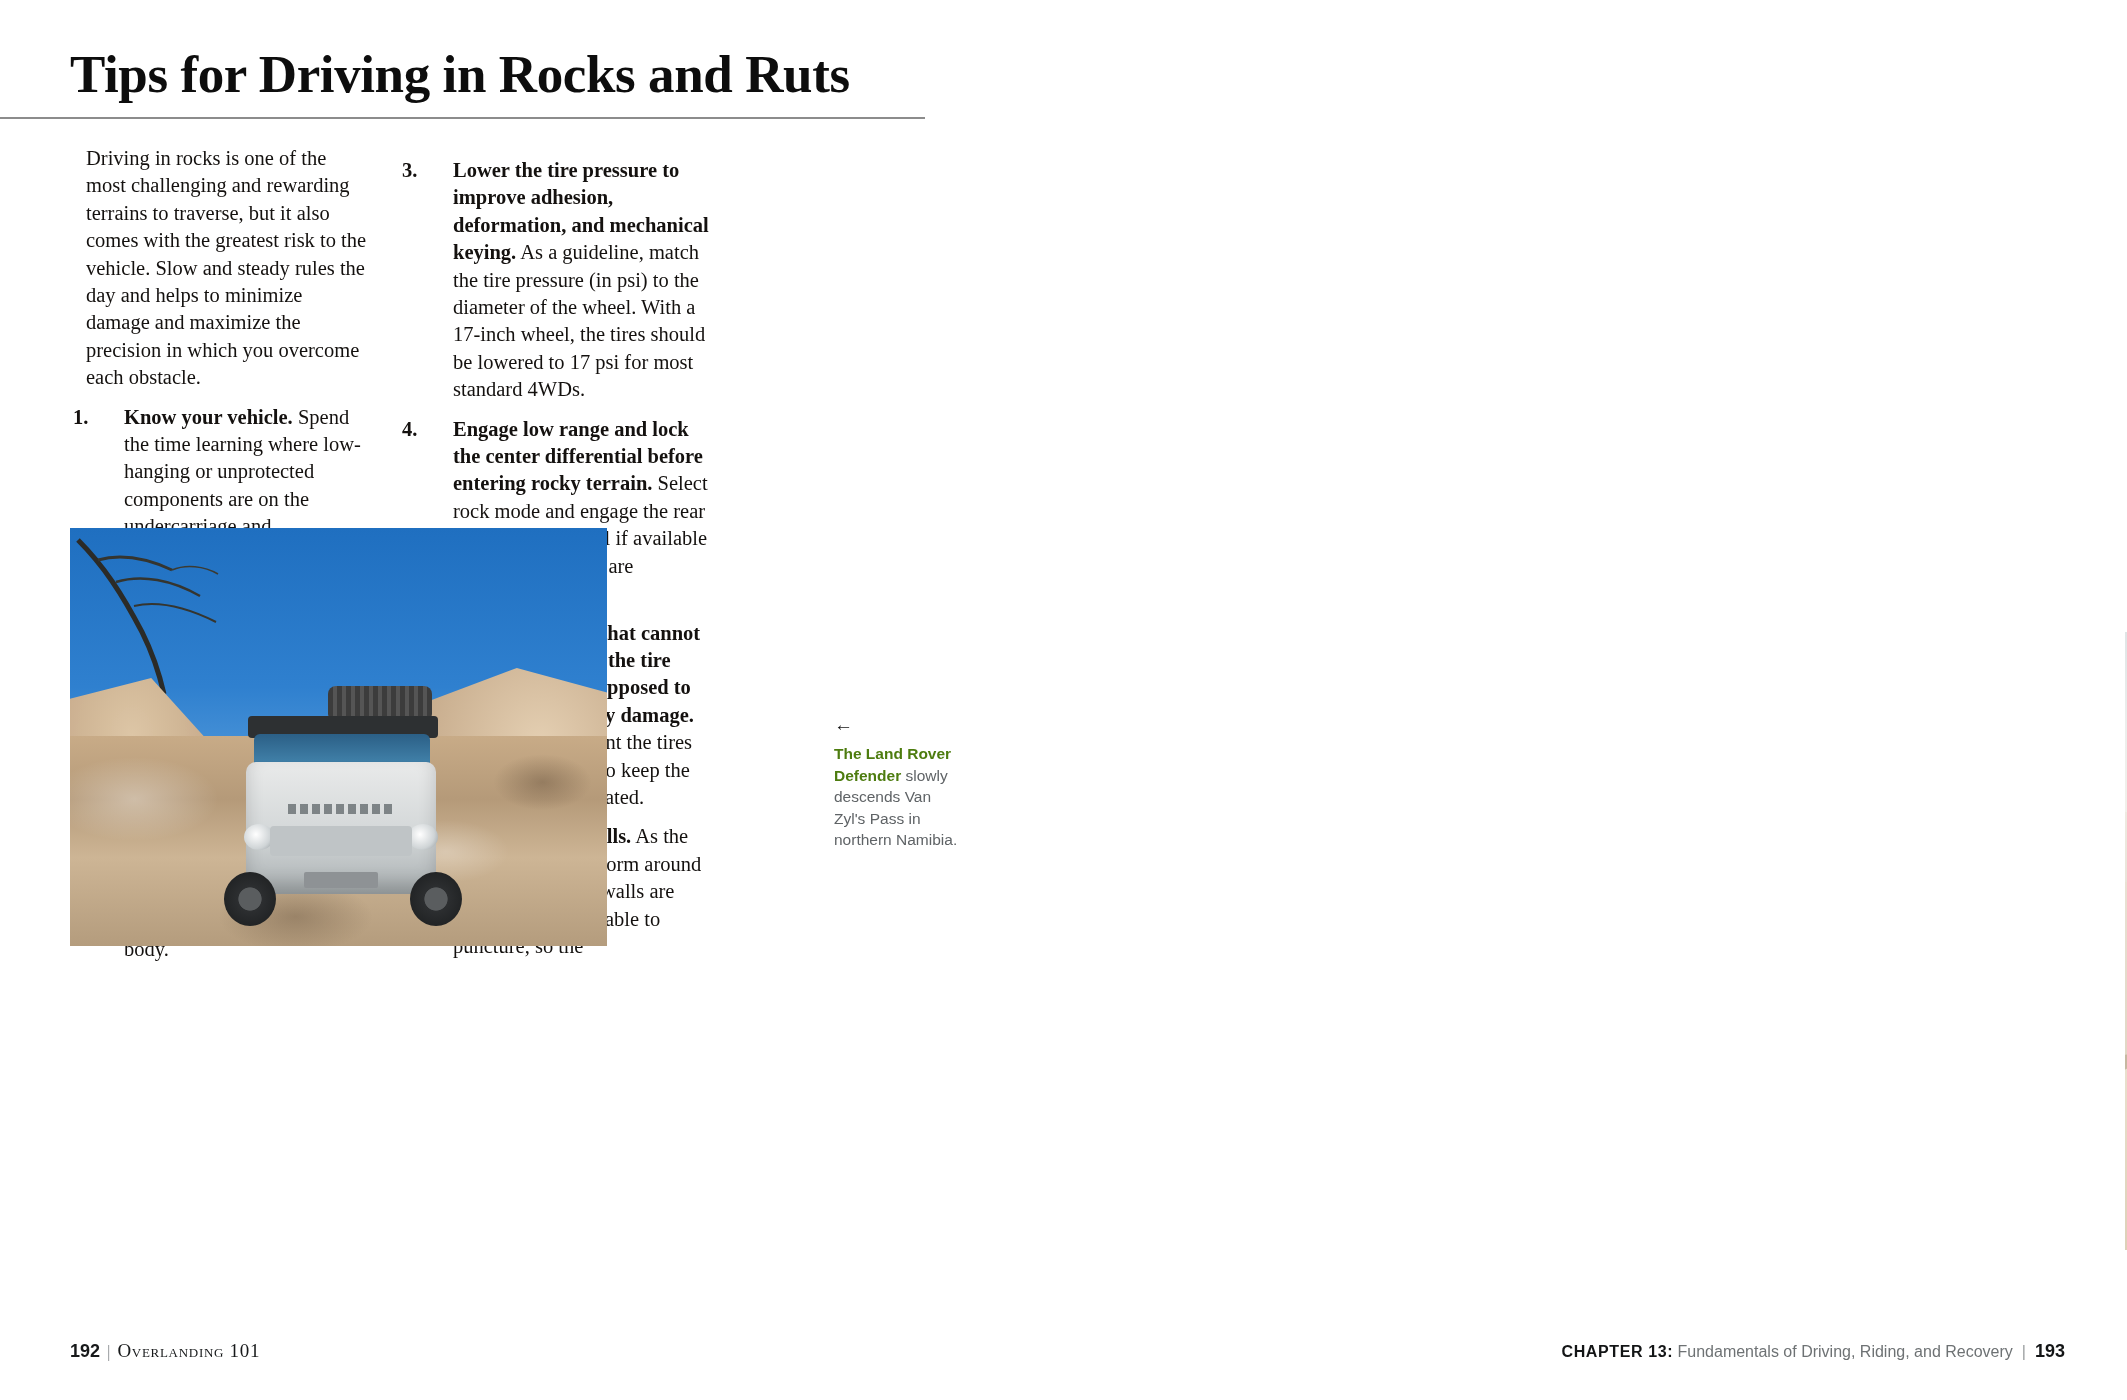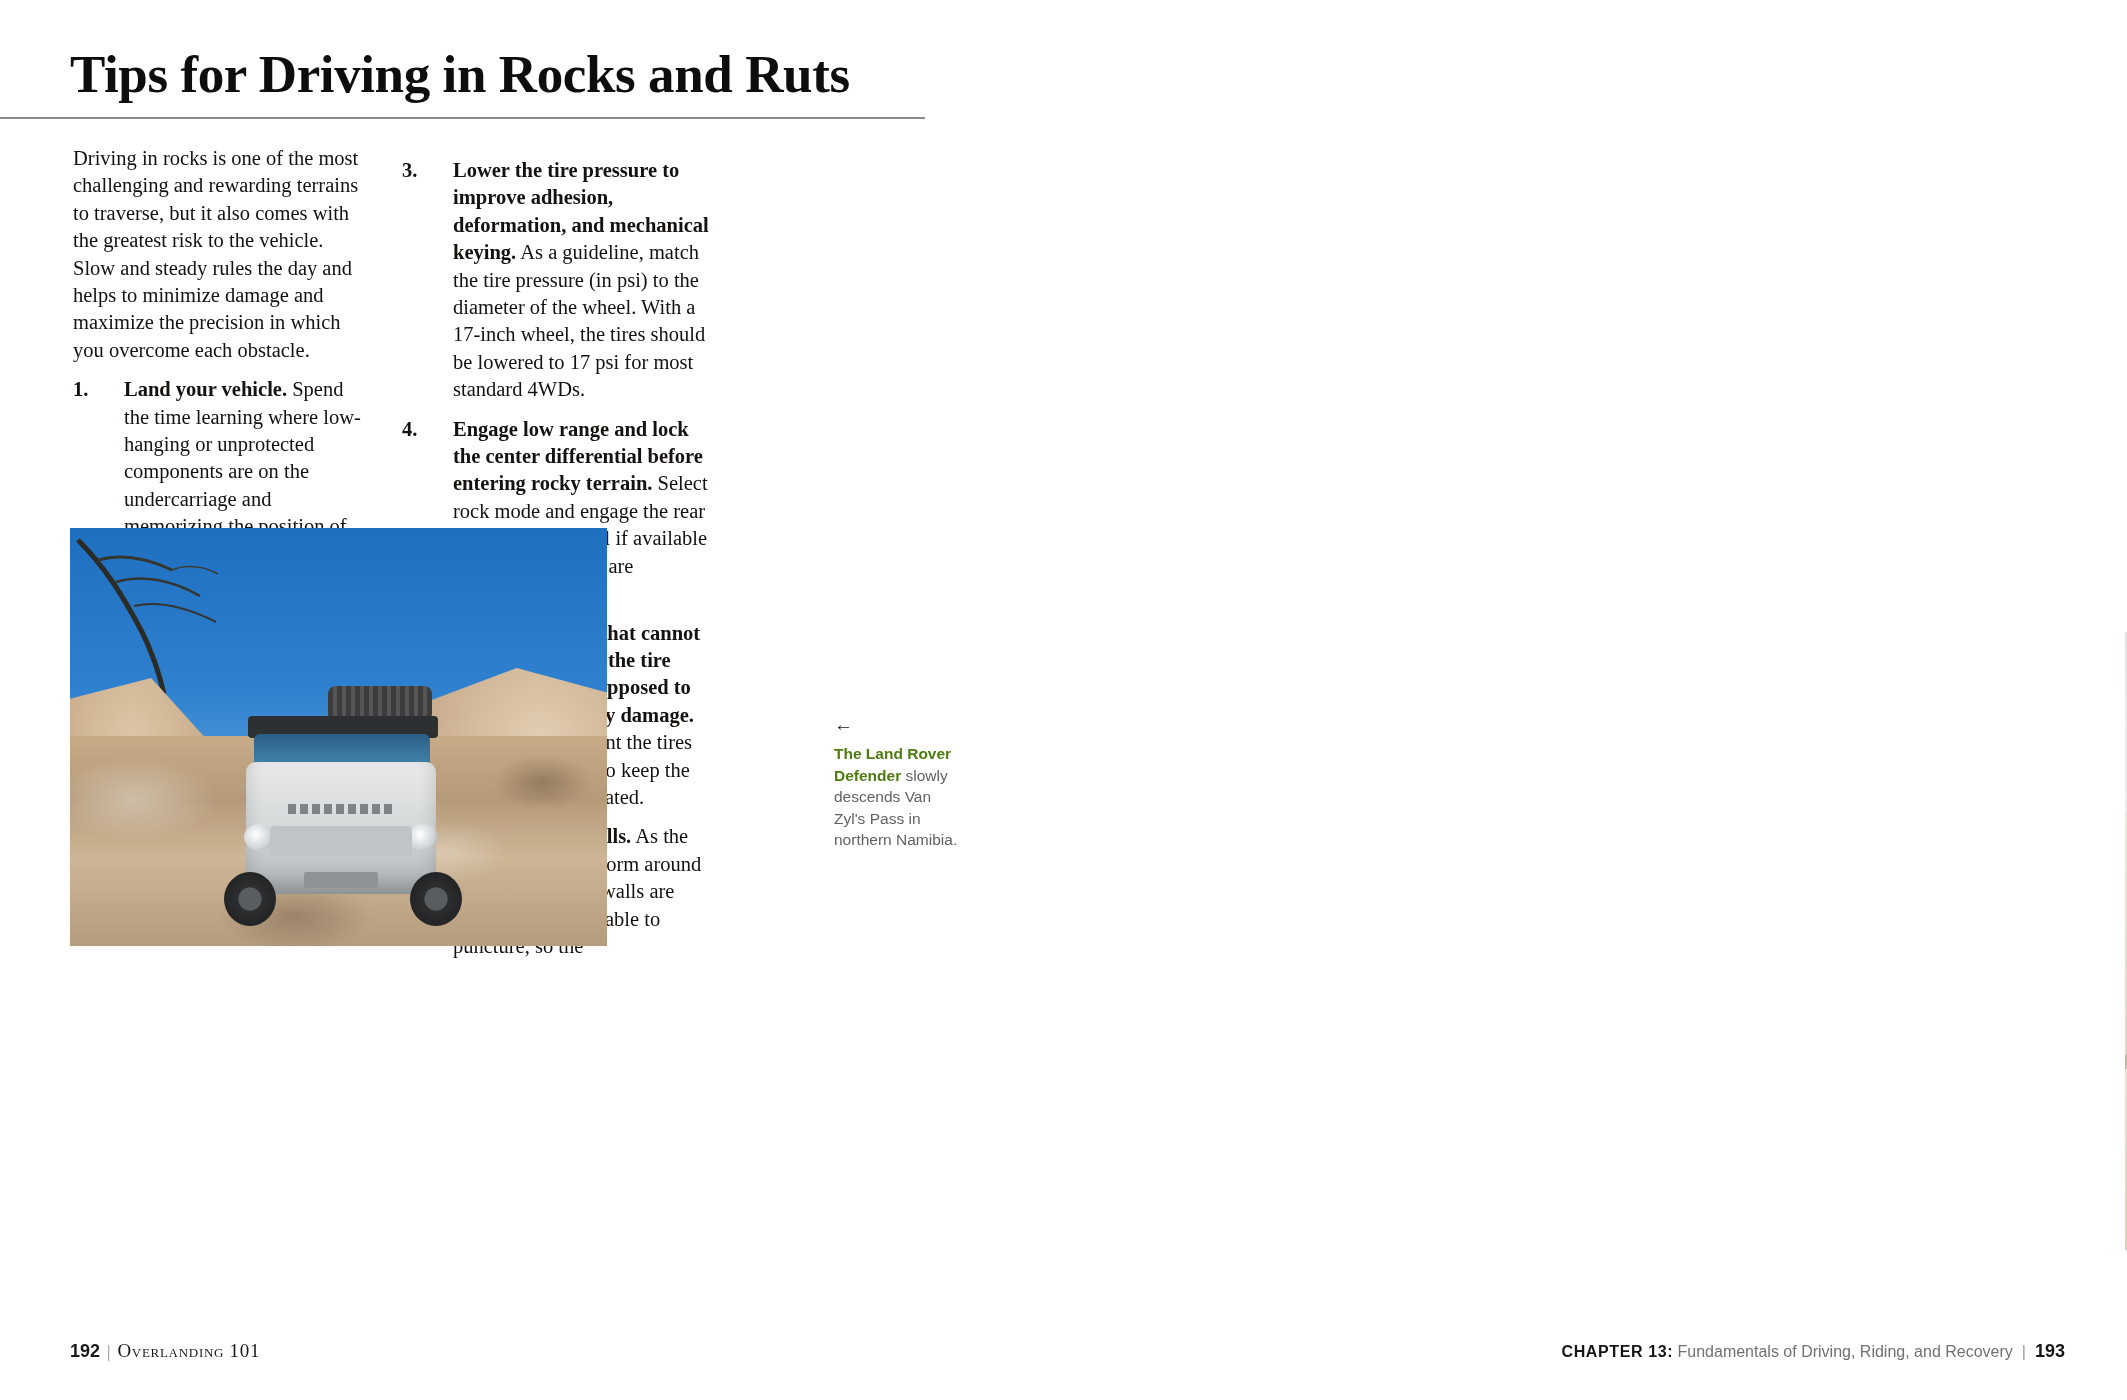--- a/index.html
+++ b/index.html
@@ -67,21 +67,21 @@
   
   .body-col {
     position: absolute;
     font-family: "Liberation Serif", "DejaVu Serif", serif;
     font-size: 20.5px;
     line-height: 27.4px;
     color: #14110f;
     text-align: left;
   }
   .body-col p {
-    margin: 0 0 0 3px;
+    margin: 0 0 0 16px;
   }
 
   
   ol.tips {
     list-style: none;
     margin: 0;
     padding: 0;
     counter-reset: tipnum var(--start, 0);
   }
   ol.tips > li {
@@ -318,21 +318,21 @@
     <div class="left-heading-wrap">
       <h1 class="section-heading">Tips for Driving in Rocks and Ruts</h1>
       <hr class="heading-rule">
     </div>
 
     <div class="body-col" style="left:70px; top:145px; width:300px;">
       <p class="intro-para">Driving in rocks is one of the most challenging and rewarding terrains to traverse, but it also comes with the greatest risk to the vehicle. Slow and steady rules the day and helps to minimize damage and maximize the precision in which you overcome each obstacle.</p>
 
       <ol class="tips">
         <li>
-          <b>Land your vehicle.</b><span> Spend the time learning where low-hanging or unprotected components are on the undercarriage and memorizing the position of the differentials. Practice with cones to familiarize yourself with where the corners of the bumpers are in reference to the driver.</span>
+          <b>Know your vehicle.</b><span> Spend the time learning where low-hanging or unprotected components are on the undercarriage and memorizing the position of the differentials. Practice with cones to familiarize yourself with where the corners of the bumpers are in reference to the driver.</span>
         </li>
         <li>
           <b>Slow and steady wins the race.</b><span> Driving in rocks presents numerous hazards to the vehicle, but it rarely requires momentum. As a result, take your time and use a marshal to help prevent damage to the drivetrain and body.</span>
         </li>
       </ol>
     </div>
 
     <div class="body-col" style="left:399px; top:145px; width:312px;">
       <ol class="tips" style="counter-reset: tipnum 2;">
         <li>

